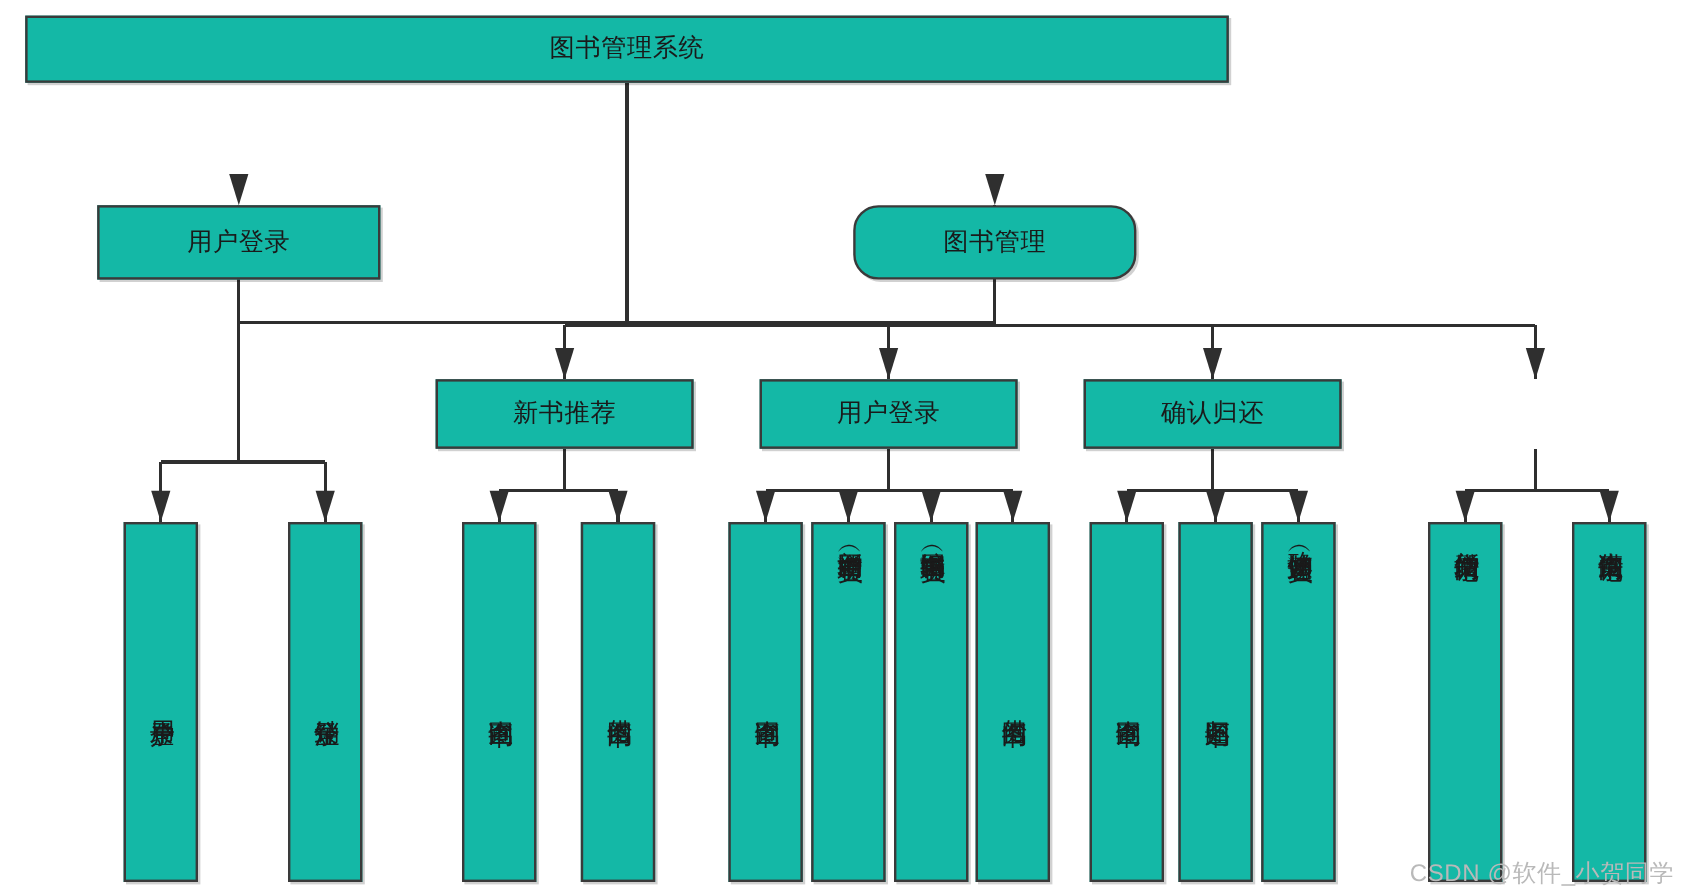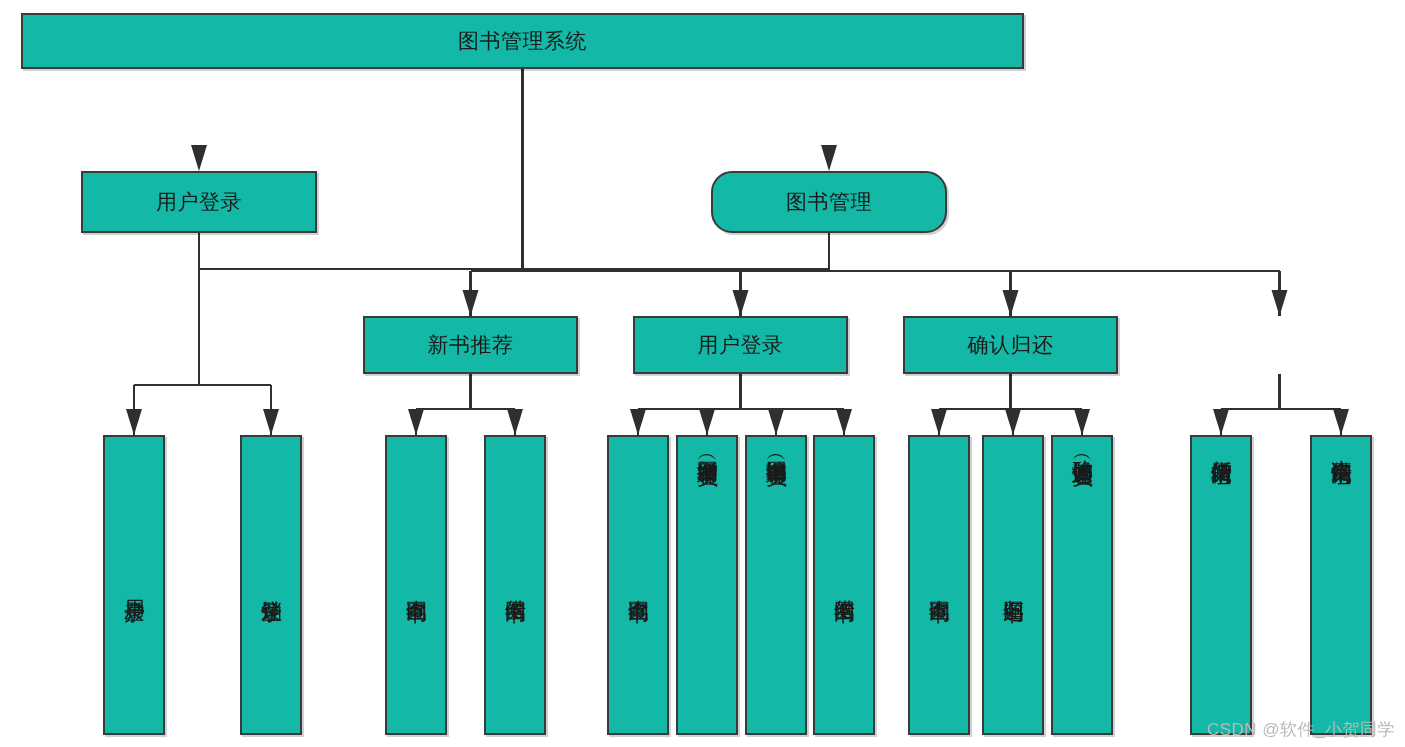--- a/index.html
+++ b/index.html
@@ -60,21 +60,21 @@
     position: absolute;
     left: 0; top: 0;
     width: 1405px;
     height: 747px;
     pointer-events: none;
   }
   #watermark {
     position: absolute;
     right: 10px;
     bottom: 6px;
-    font-size: 17px;
+    font-size: 20px;
     color: #b9b9b9;
     white-space: nowrap;
     letter-spacing: 0.5px;
   }
 </style>
 </head>
 <body>
 
 <div id="diagram-root">
   <svg id="connector-layer" width="1405" height="747" viewBox="0 0 1405 747" aria-hidden="true">

